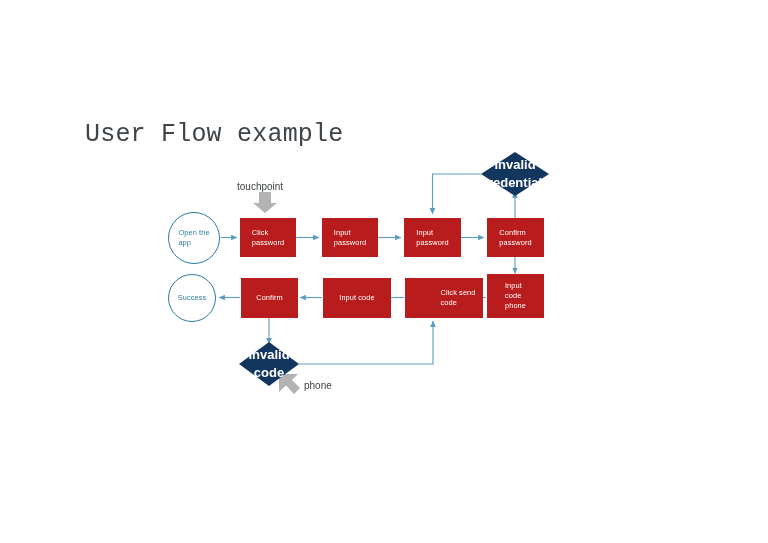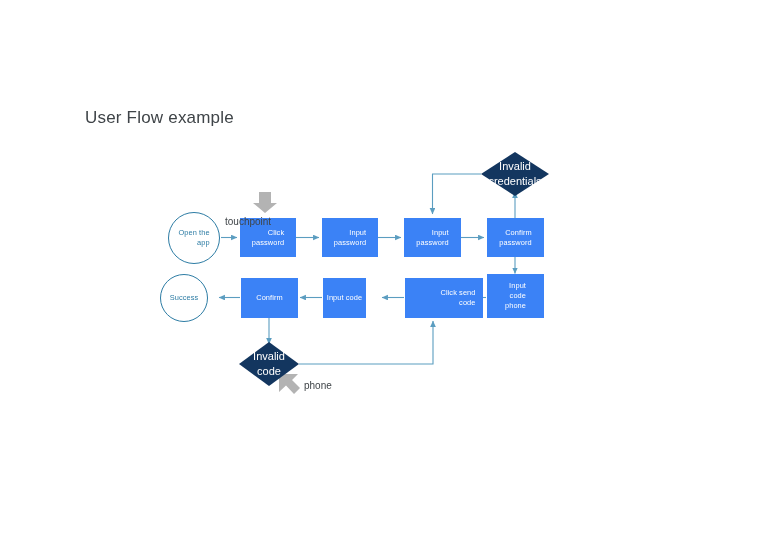--- a/index.html
+++ b/index.html
@@ -19,43 +19,43 @@
     position: absolute;
     left: 0;
     top: 0;
     width: 768px;
     height: 543px;
   }
 
   #page-title {
     position: absolute;
     left: 85px;
-    top: 108px;
-    font-family: Liberation Sans, sans-serif;
-    font-size: 17px;
+    top: 120px;
+    font-family: Liberation Mono, monospace;
+    font-size: 25px;
     color: #3f4448;
     letter-spacing: 0.2px;
     white-space: nowrap;
   }
 
   .node {
     position: absolute;
     box-sizing: border-box;
     display: flex;
     align-items: center;
     justify-content: center;
-    text-align: right;
+    text-align: left;
     color: #ffffff;
     font-size: 7.4px;
     line-height: 1.35;
     letter-spacing: 0.1px;
   }
 
   .node.box {
-    background: #3b82f6;
+    background: #b91c1c;
   }
 
   .node.circle {
     background: #ffffff;
     border: 1.3px solid #2d7ca4;
     border-radius: 50%;
     color: #2d7ca4;
   }
 
   .diamond-wrap {
@@ -71,23 +71,24 @@
     position: absolute;
     left: 0;
     top: 0;
     width: 100%;
     height: 100%;
     display: flex;
     align-items: center;
     justify-content: center;
     text-align: center;
     color: #ffffff;
-    font-size: 11px;
+    font-size: 13px;
     line-height: 1.35;
     pointer-events: none;
+    font-weight: bold;
   }
 
   .annot-label {
     position: absolute;
     color: #3f4448;
     font-size: 10px;
     white-space: nowrap;
   }
 </style>
 </head>
@@ -172,29 +173,29 @@
     <polygon points="34,0 68,22 34,44 0,22" fill="#13365f"></polygon>
   </svg>
   <div class="diamond-label">
     <span>
       <span>Invalid</span><br>
       <span>credentials</span>
     </span>
   </div>
 </div>
 
-<div class="node circle" style="left:160px;top:274px;width:48px;height:48px;">
+<div class="node circle" style="left:168px;top:274px;width:48px;height:48px;">
   <span>Success</span>
 </div>
 
 <div class="node box" style="left:241px;top:278px;width:57px;height:40px;">
   <span>Confirm</span>
 </div>
 
-<div class="node box" style="left:323px;top:278px;width:43px;height:40px;">
+<div class="node box" style="left:323px;top:278px;width:68px;height:40px;">
   <span>Input code</span>
 </div>
 
 <div class="node box" style="left:405px;top:278px;width:78px;height:40px;padding-left:28px;">
   <span>
     <span>Click send</span><br>
     <span>code</span>
   </span>
 </div>
 
@@ -211,15 +212,15 @@
     <polygon points="30,0 60,22 30,44 0,22" fill="#13365f"></polygon>
   </svg>
   <div class="diamond-label">
     <span>
       <span>Invalid</span><br>
       <span>code</span>
     </span>
   </div>
 </div>
 
-<div class="annot-label" style="left:225px;top:181px;margin-top:35px;">touchpoint</div>
+<div class="annot-label" style="left:237px;top:181px;">touchpoint</div>
 
 <div class="annot-label" style="left:304px;top:380px;">phone</div>
 
 </body></html>

